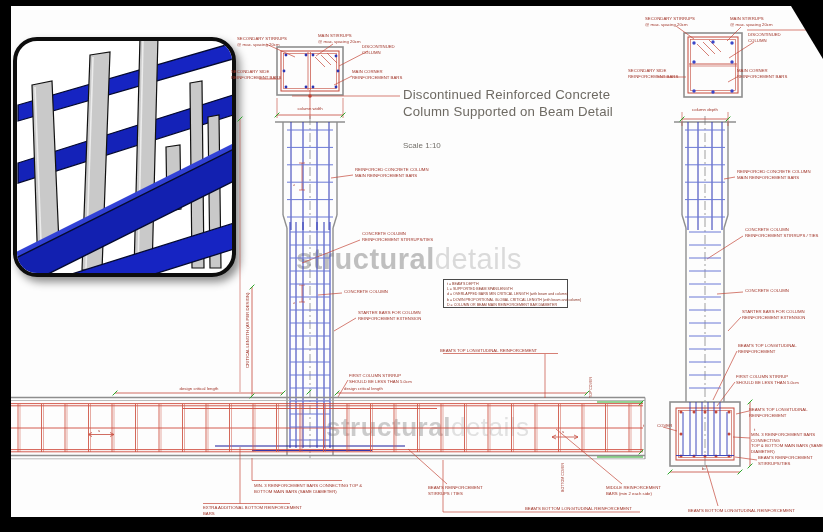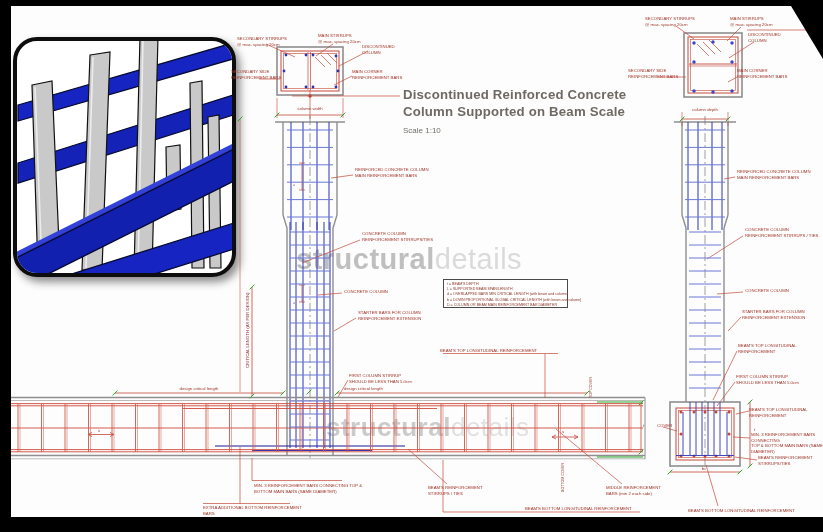--- a/index.html
+++ b/index.html
@@ -20,22 +20,22 @@
   #wm1{left:296px;top:243px;font-size:29px;}
   #wm2{left:326px;top:412px;font-size:26px;opacity:.8;}
   
   #inset{position:absolute;left:13px;top:37px;width:215px;height:232px;background:#fff;
          border:4px solid #0d0d0d;border-radius:24px;overflow:hidden;z-index:15;
          box-shadow:4px 5px 9px rgba(0,0,0,.45);}
   
   #draw{position:absolute;left:0;top:0;z-index:20;}
   
   #title-block{position:absolute;left:403px;top:87px;z-index:30;color:#6e6a63;}
-  #title-block .t{font-size:13.2px;font-weight:bold;line-height:1.28;letter-spacing:.2px;}
-  #title-block .s{font-size:8px;margin-top:5px;color:#73706a;}
+  #title-block .t{font-size:13.2px;font-weight:normal;line-height:1.28;letter-spacing:.2px;}
+  #title-block .s{font-size:8px;margin-top:20px;color:#73706a;}
   
   #notes-box{position:absolute;left:443px;top:279px;width:125px;height:29px;z-index:30;
              border:1px solid #4a4a4a;background:#fff;padding:2px 3px;box-sizing:border-box;}
   #notes-box div{font-size:3.6px;line-height:1.45;color:#8a3324;white-space:nowrap;}
   
   .ann{position:absolute;font-size:4.3px;line-height:1.3;color:#a03428;
        white-space:pre-line;z-index:30;}
   .ac{text-align:center;}
   .vt{transform:rotate(-90deg);transform-origin:0 0;white-space:nowrap;}
 </style>
@@ -423,21 +423,21 @@
         <line x1="667.6" y1="474.4" x2="672.4" y2="469.6"></line>
         <line x1="737.6" y1="474.4" x2="742.4" y2="469.6"></line>
         <line x1="249.6" y1="289.4" x2="254.4" y2="284.6"></line>
         <line x1="249.6" y1="398.4" x2="254.4" y2="393.6"></line>
         <line x1="306.6" y1="394.4" x2="311.4" y2="389.6"></line>
       </g>
   </svg>
 
   <div id="title-block">
     <div class="t">Discontinued Reinforced Concrete</div>
-    <div class="t">Column Supported on Beam Scale</div>
+    <div class="t">Column Supported on Beam Detail</div>
     <div class="s">Scale 1:10</div>
   </div>
 
   <div id="notes-box">
     <div>t = BEAM'S DEPTH</div>
     <div>L = SUPPORTED BEAM SPAN/LENGTH</div>
     <div>d = OVERLAPPED BARS MIN CRITICAL LENGTH (with beam and column)</div>
     <div>b = DOWN PROPORTIONAL GLOBAL CRITICAL LENGTH (with beam and column)</div>
     <div>D = COLUMN OR BEAM MAIN REINFORCEMENT BAR DIAMETER</div>
   </div>

